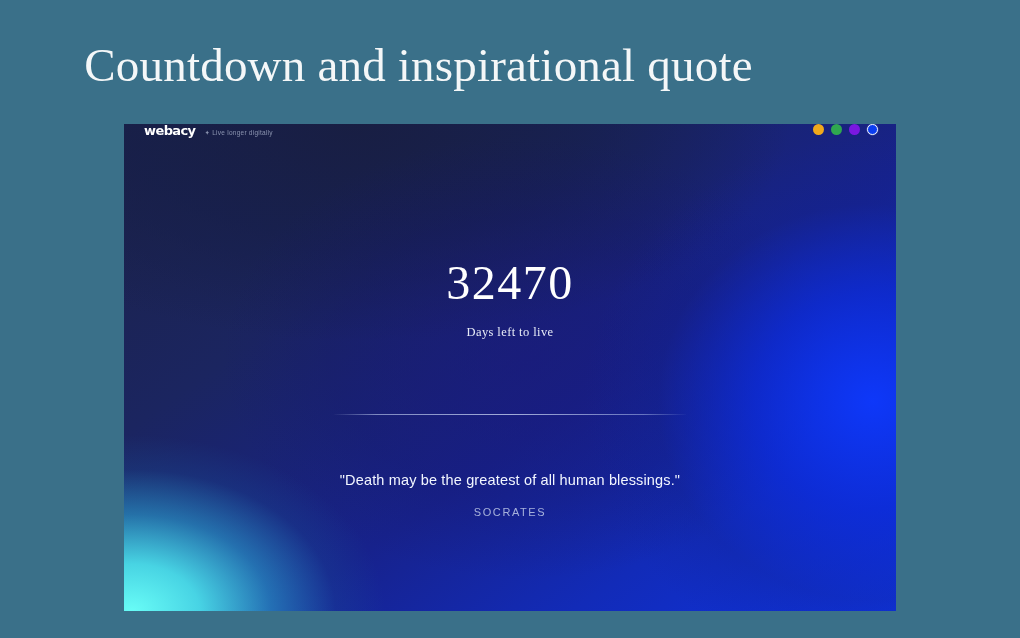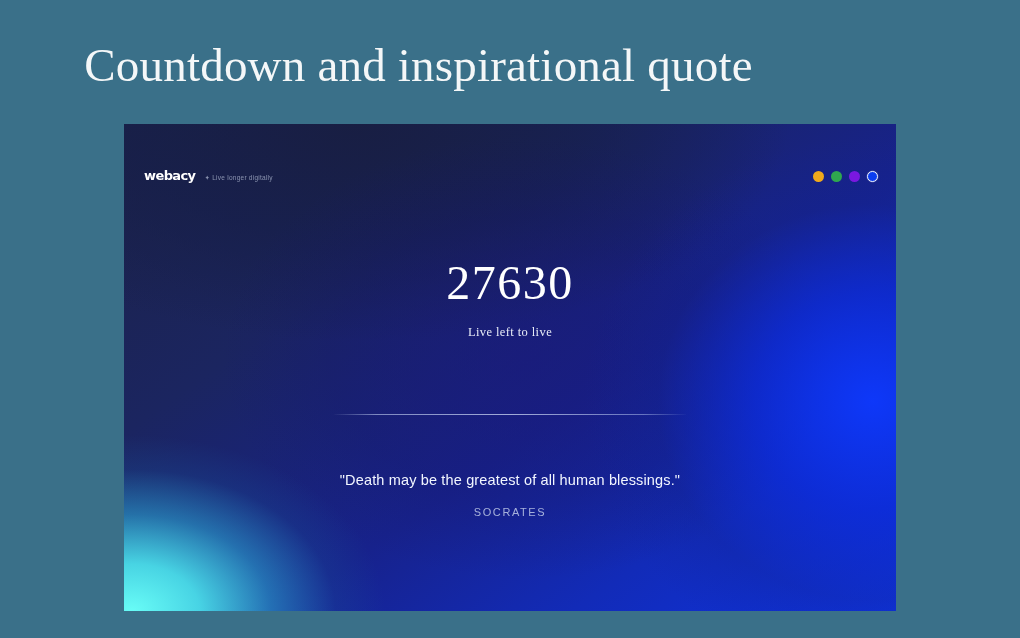--- a/index.html
+++ b/index.html
@@ -53,21 +53,21 @@
     background:radial-gradient(ellipse 78% 62% at 30% 0%, rgba(24,30,66,0.95) 0%, rgba(22,30,72,0.66) 38%, rgba(0,0,0,0) 72%);
   }
   .bg-deep-center {
     background:radial-gradient(ellipse 52% 60% at 52% 48%, rgba(26,24,120,0.55) 0%, rgba(22,22,110,0.28) 48%, rgba(0,0,0,0) 76%);
   }
 
   
   #topbar {
     position:absolute;
     left:0; top:0; right:0; height:58px;
-    display:flex; align-items:flex-end;
+    display:flex; align-items:flex-start;
     padding:0 18px 0 20px;
     z-index:5;
   }
 
   #brand { display:flex; align-items:baseline; gap:9px; }
 
   #logo-wordmark {
     font-family:"DejaVu Sans", sans-serif;
     font-size:13px;
     font-weight:700;
@@ -184,23 +184,23 @@
       <div class="swatch" style="background-color: rgb(240, 169, 28);"></div>
       <div class="swatch" style="background-color: rgb(47, 168, 79);"></div>
       <div class="swatch" style="background-color: rgb(122, 24, 224);"></div>
       <div class="swatch selected" style="background-color: rgb(11, 61, 240);"></div>
     </div>
 
   </div>
 
   <div id="content">
 
-    <div id="countdown-number">27630</div>
-
-    <div id="countdown-label">Live left to live</div>
+    <div id="countdown-number">32470</div>
+
+    <div id="countdown-label">Days left to live</div>
 
     <div id="divider"></div>
 
     <div id="quote-text">"Death may be the greatest of all human blessings."</div>
 
     <div id="quote-author">SOCRATES</div>
 
   </div>
 
 </div>

